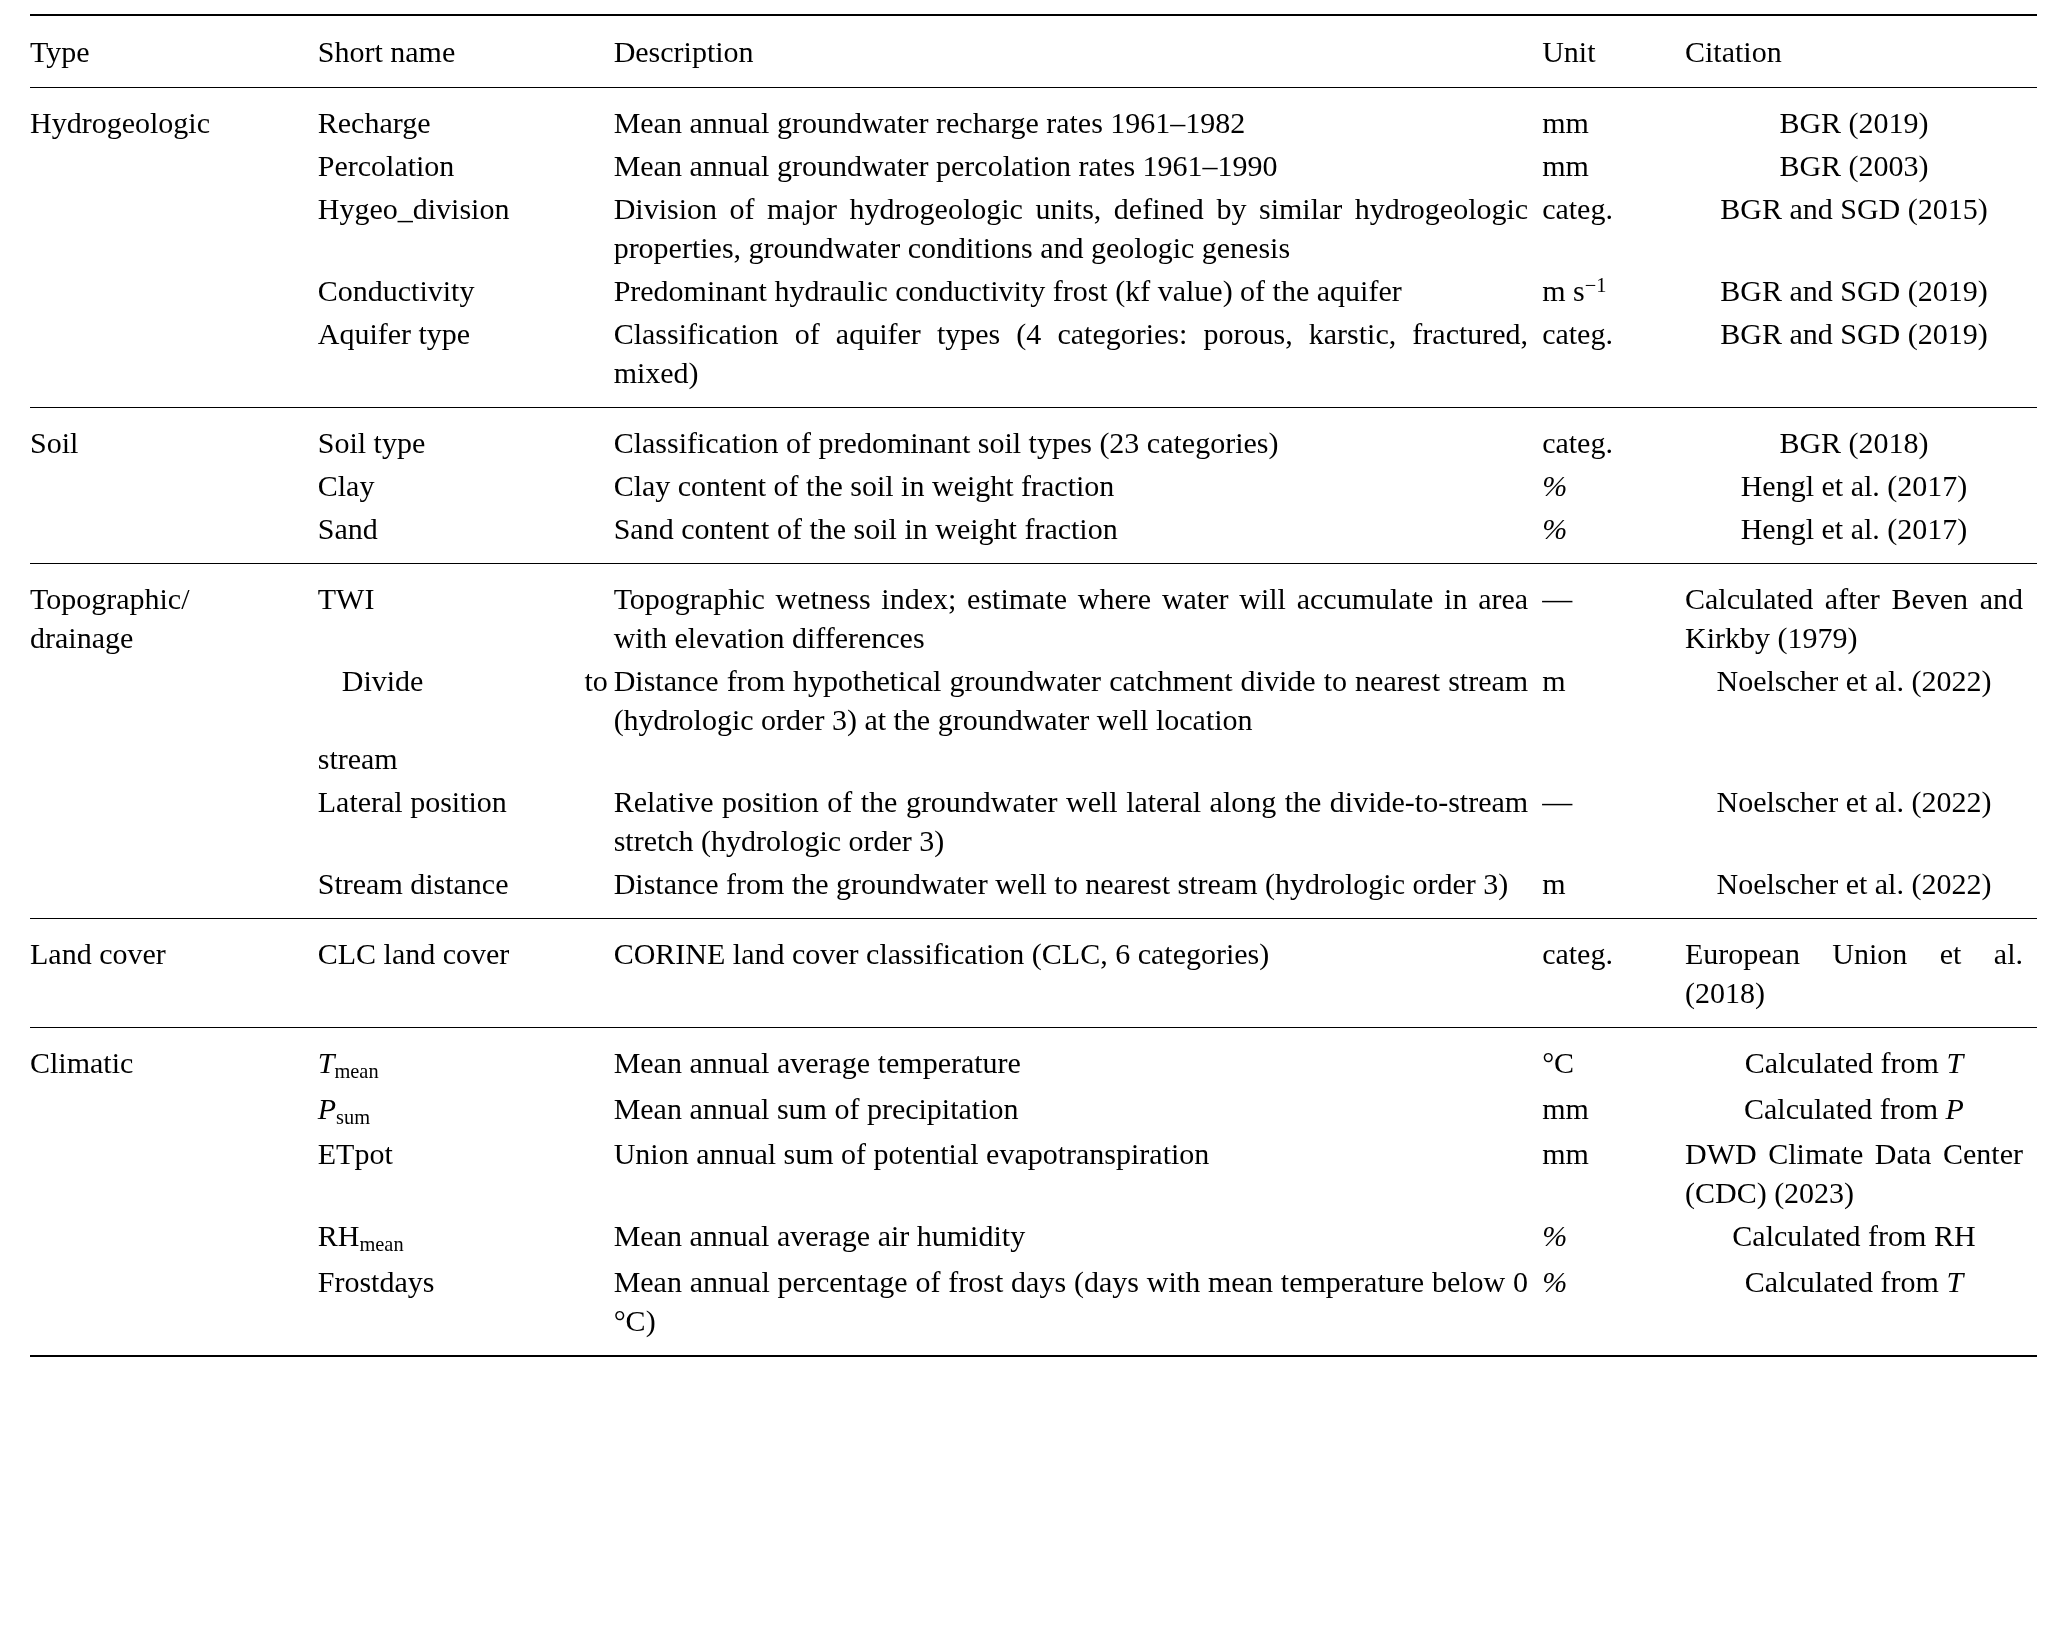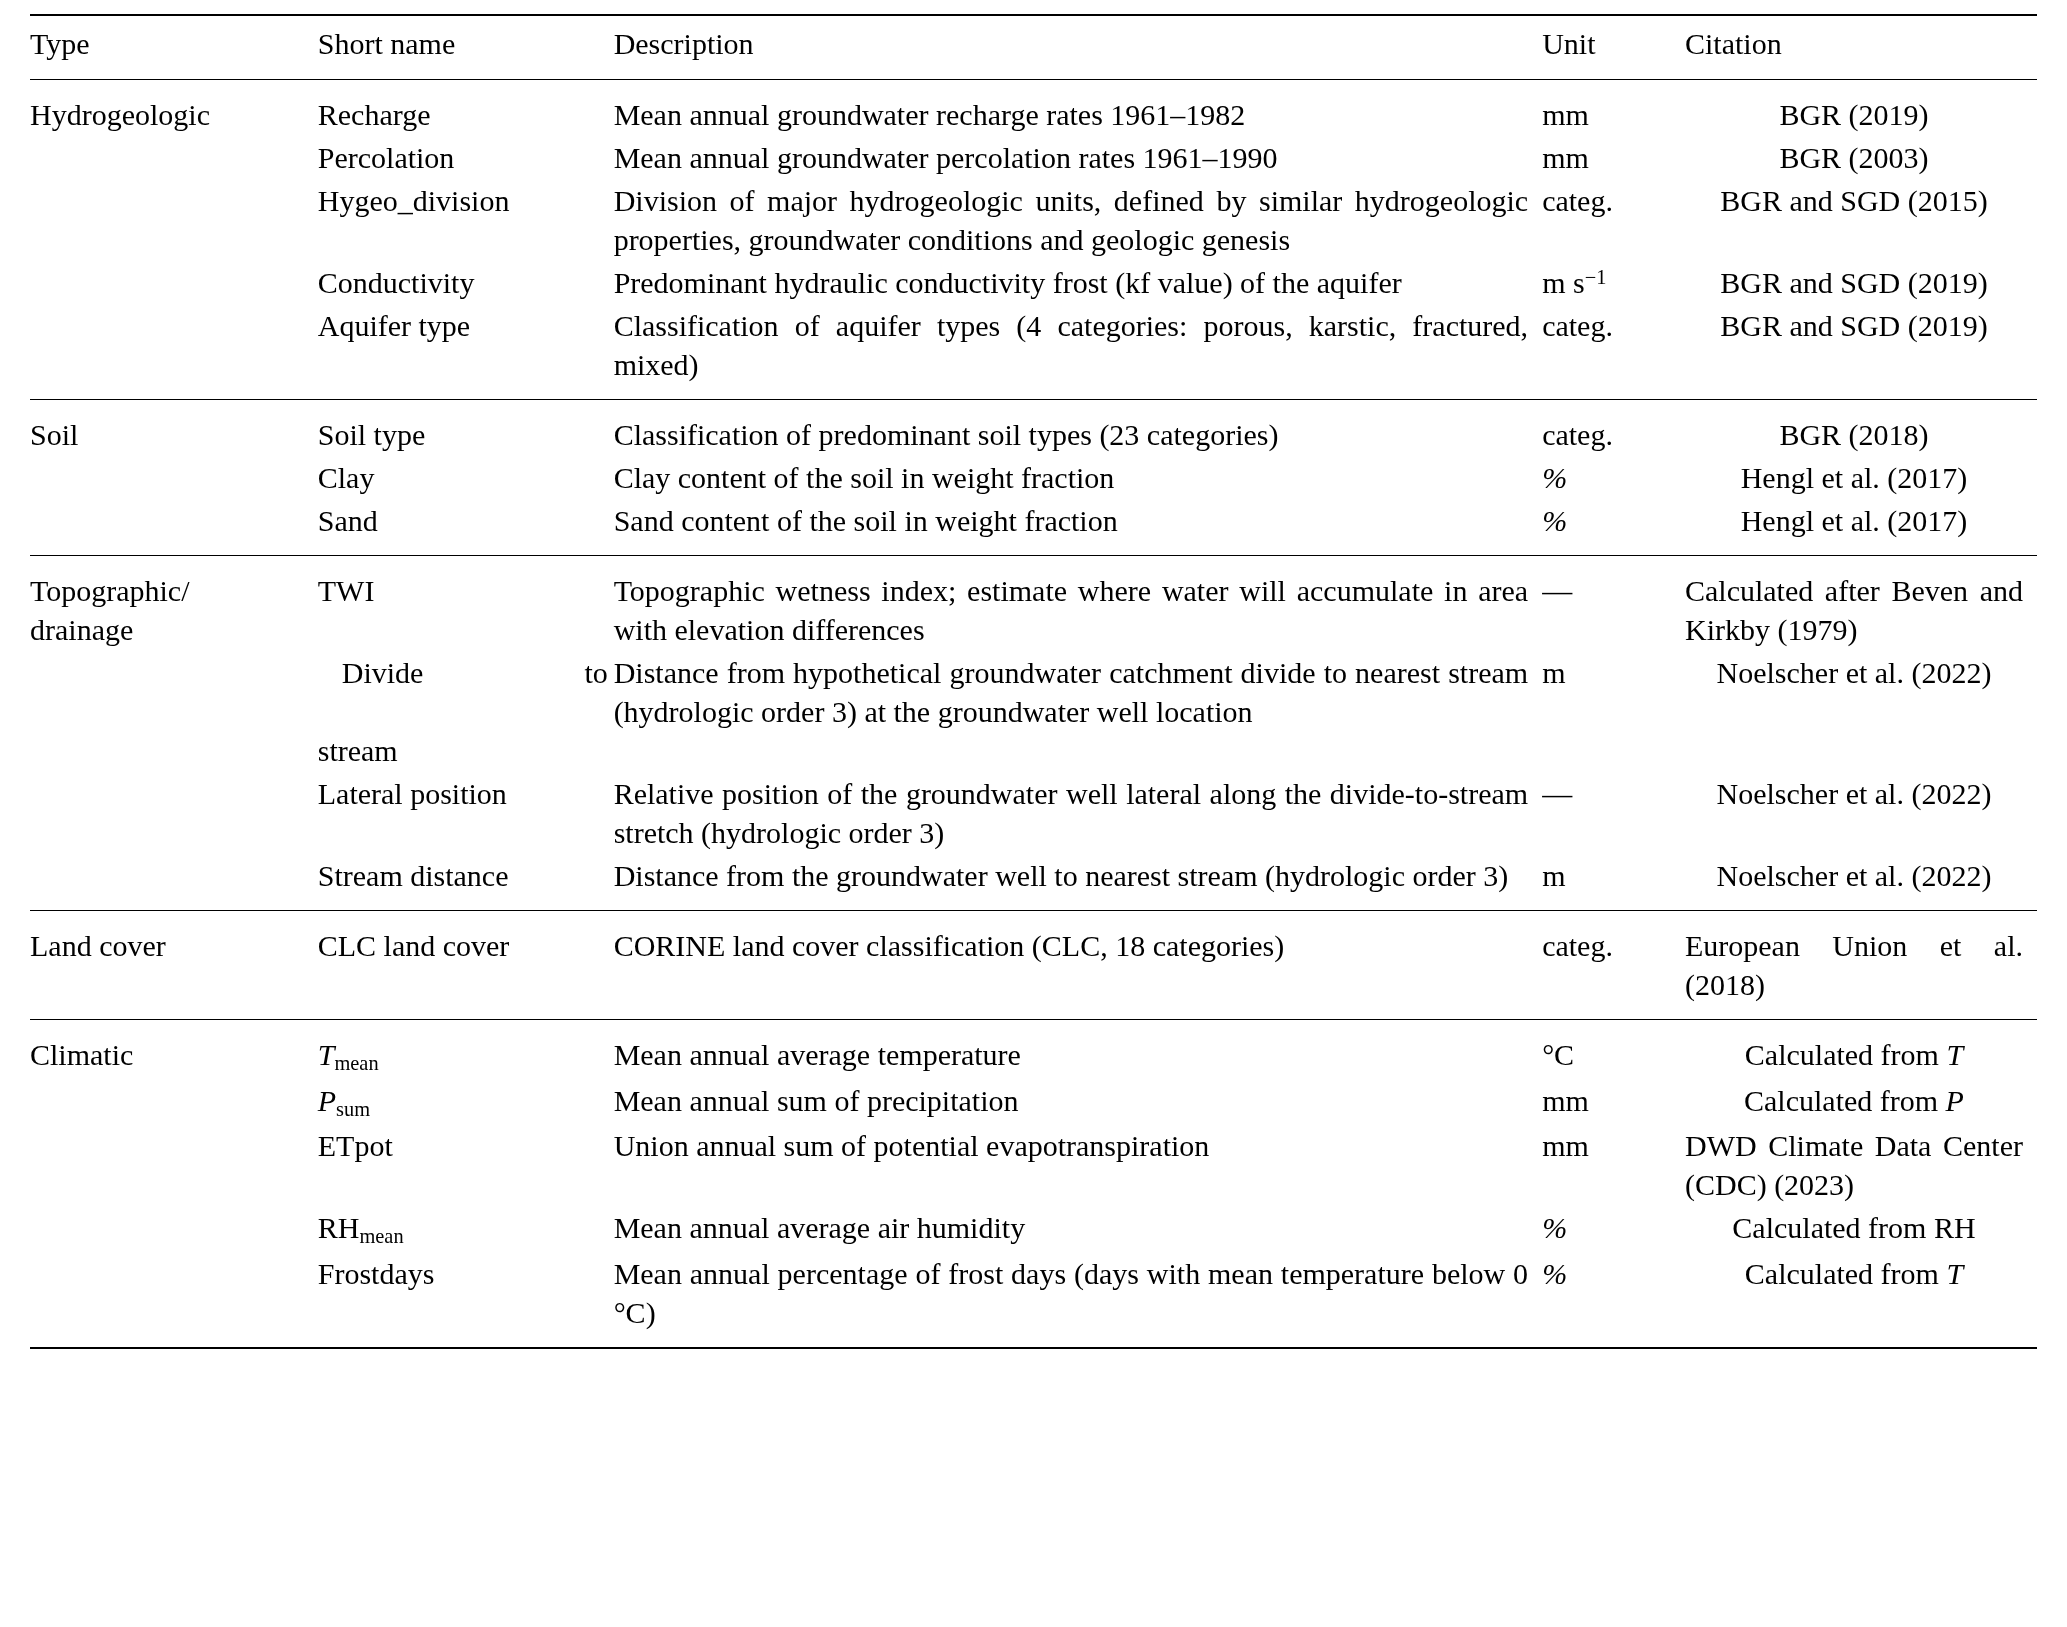--- a/index.html
+++ b/index.html
@@ -27,21 +27,21 @@
   table.vartable col.c-type      { width: 282px; }
   table.vartable col.c-short     { width: 290px; }
   table.vartable col.c-desc      { width: 910px; }
   table.vartable col.c-unit      { width: 140px; }
   table.vartable col.c-citation  { width: 345px; }
 
   table.vartable th {
     text-align: left;
     font-weight: normal;
     vertical-align: bottom;
-    padding: 8px 14px 16px 0;
+    padding: 16px 14px 16px 0;
   }
   table.vartable td {
     vertical-align: top;
     padding: 2px 14px 2px 0;
   }
   td.desc {
     text-align: justify;
     text-justify: inter-word;
     padding-right: 28px;
     hyphens: manual;
@@ -241,21 +241,21 @@
     </tbody>
 
     <tbody>
       <tr class="group-pad-top">
           <td colspan="5"></td>
         </tr>
 
       <tr>
         <td class="type">Land cover</td>
         <td class="short">CLC land cover</td>
-        <td class="desc">CORINE land cover classification (CLC, 18 categories)</td>
+        <td class="desc">CORINE land cover classification (CLC, 6 categories)</td>
         <td class="unit">categ.</td>
         <td class="citation">European Union et al. (2018)</td>
       </tr>
 
       <tr class="group-pad-bot">
           <td colspan="5"></td>
         </tr>
       <tr class="rule-row">
           <td colspan="5" class="rule-group"></td>
         </tr>

